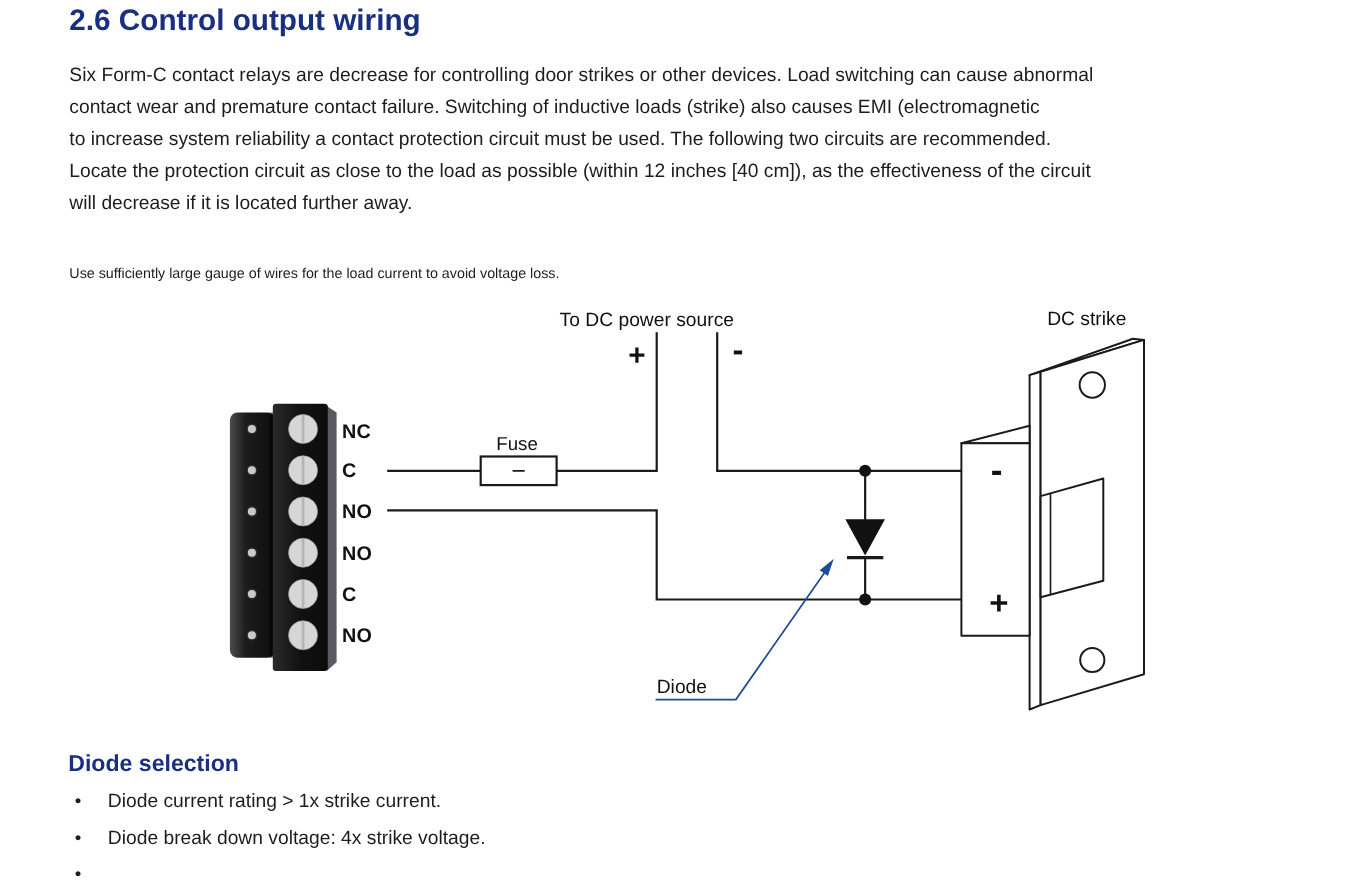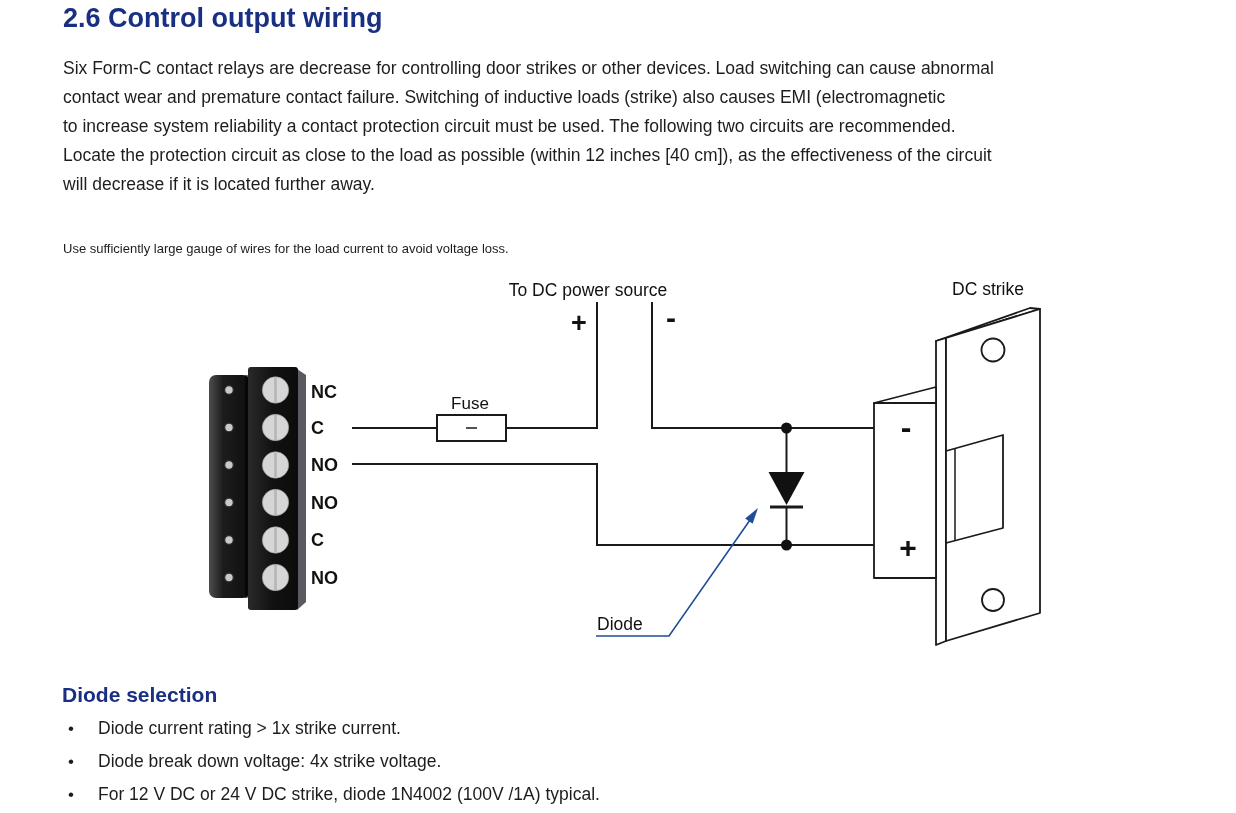--- a/index.html
+++ b/index.html
@@ -162,17 +162,16 @@
     <div class="bullet-row">
       <span class="bullet-dot">•</span>
       <span>Diode current rating &gt; 1x strike current.</span>
     </div>
     <div class="bullet-row">
       <span class="bullet-dot">•</span>
       <span>Diode break down voltage: 4x strike voltage.</span>
     </div>
     <div class="bullet-row">
       <span class="bullet-dot">•</span>
-      <span>For 12 V DC or 24 V DC strike, diode 1N4002 (100V /1A) typical.</span>
     </div>
   </div>
 
 </div>
 
 </body></html>

